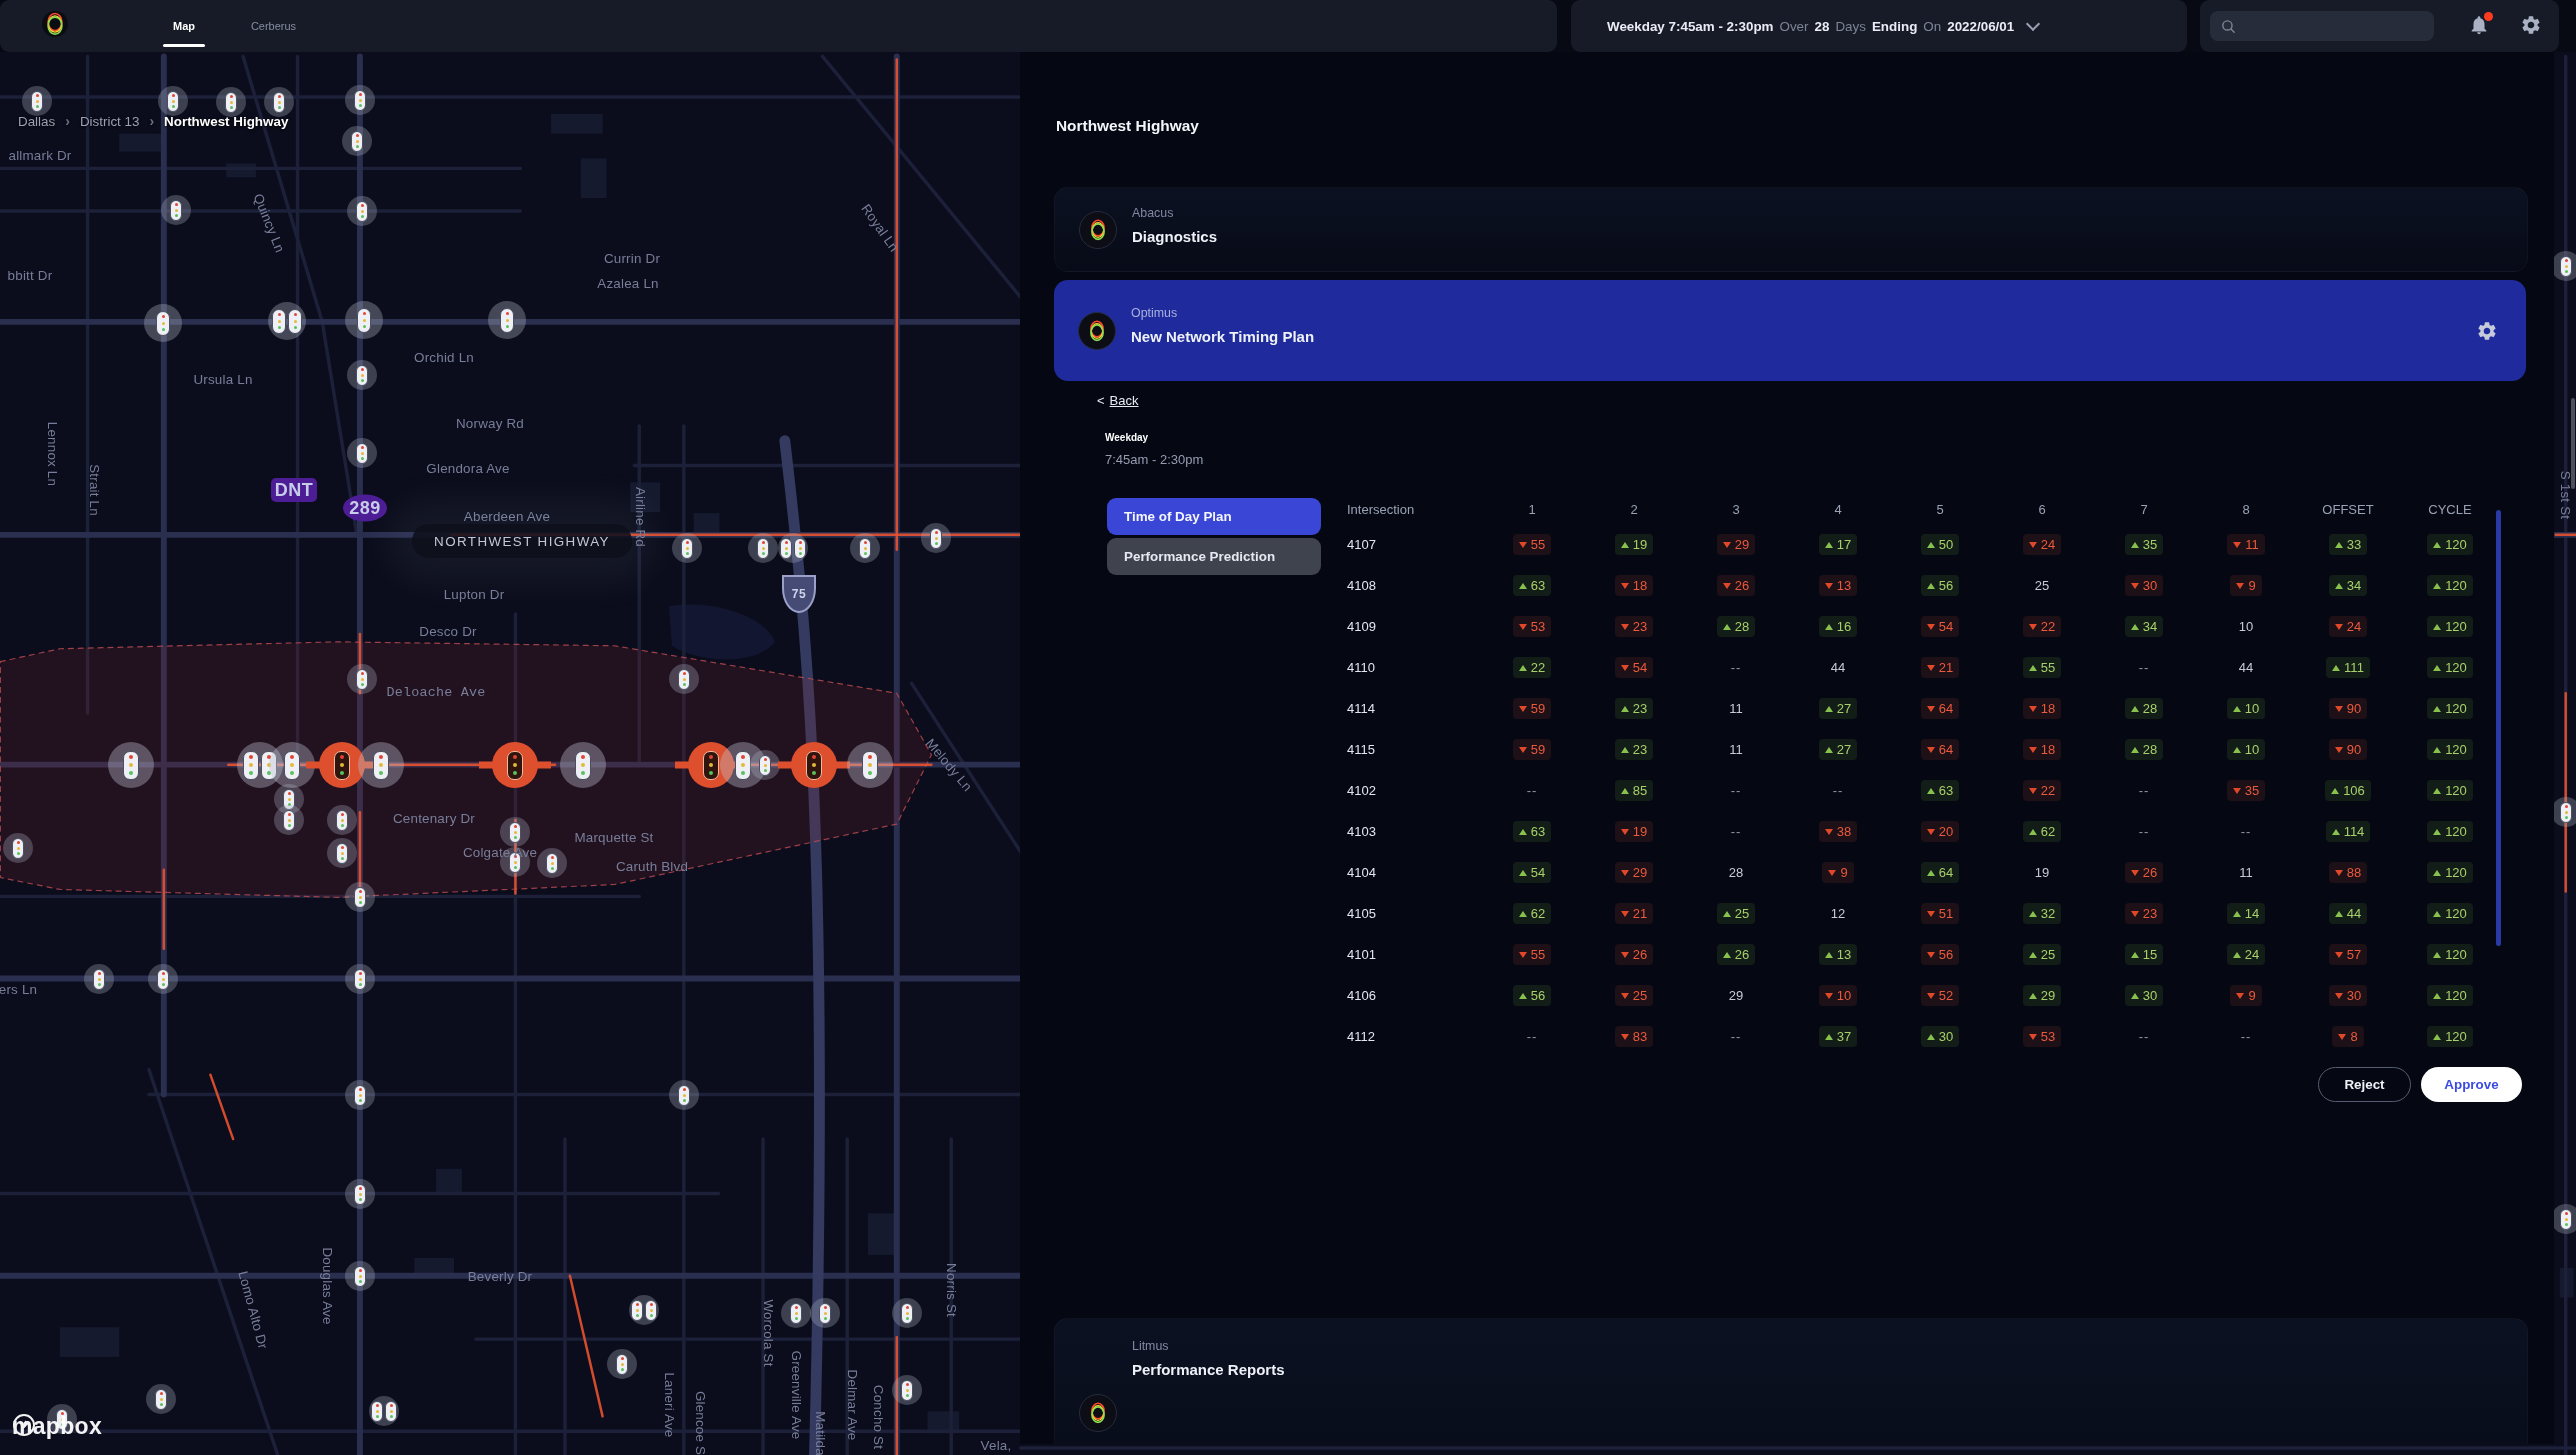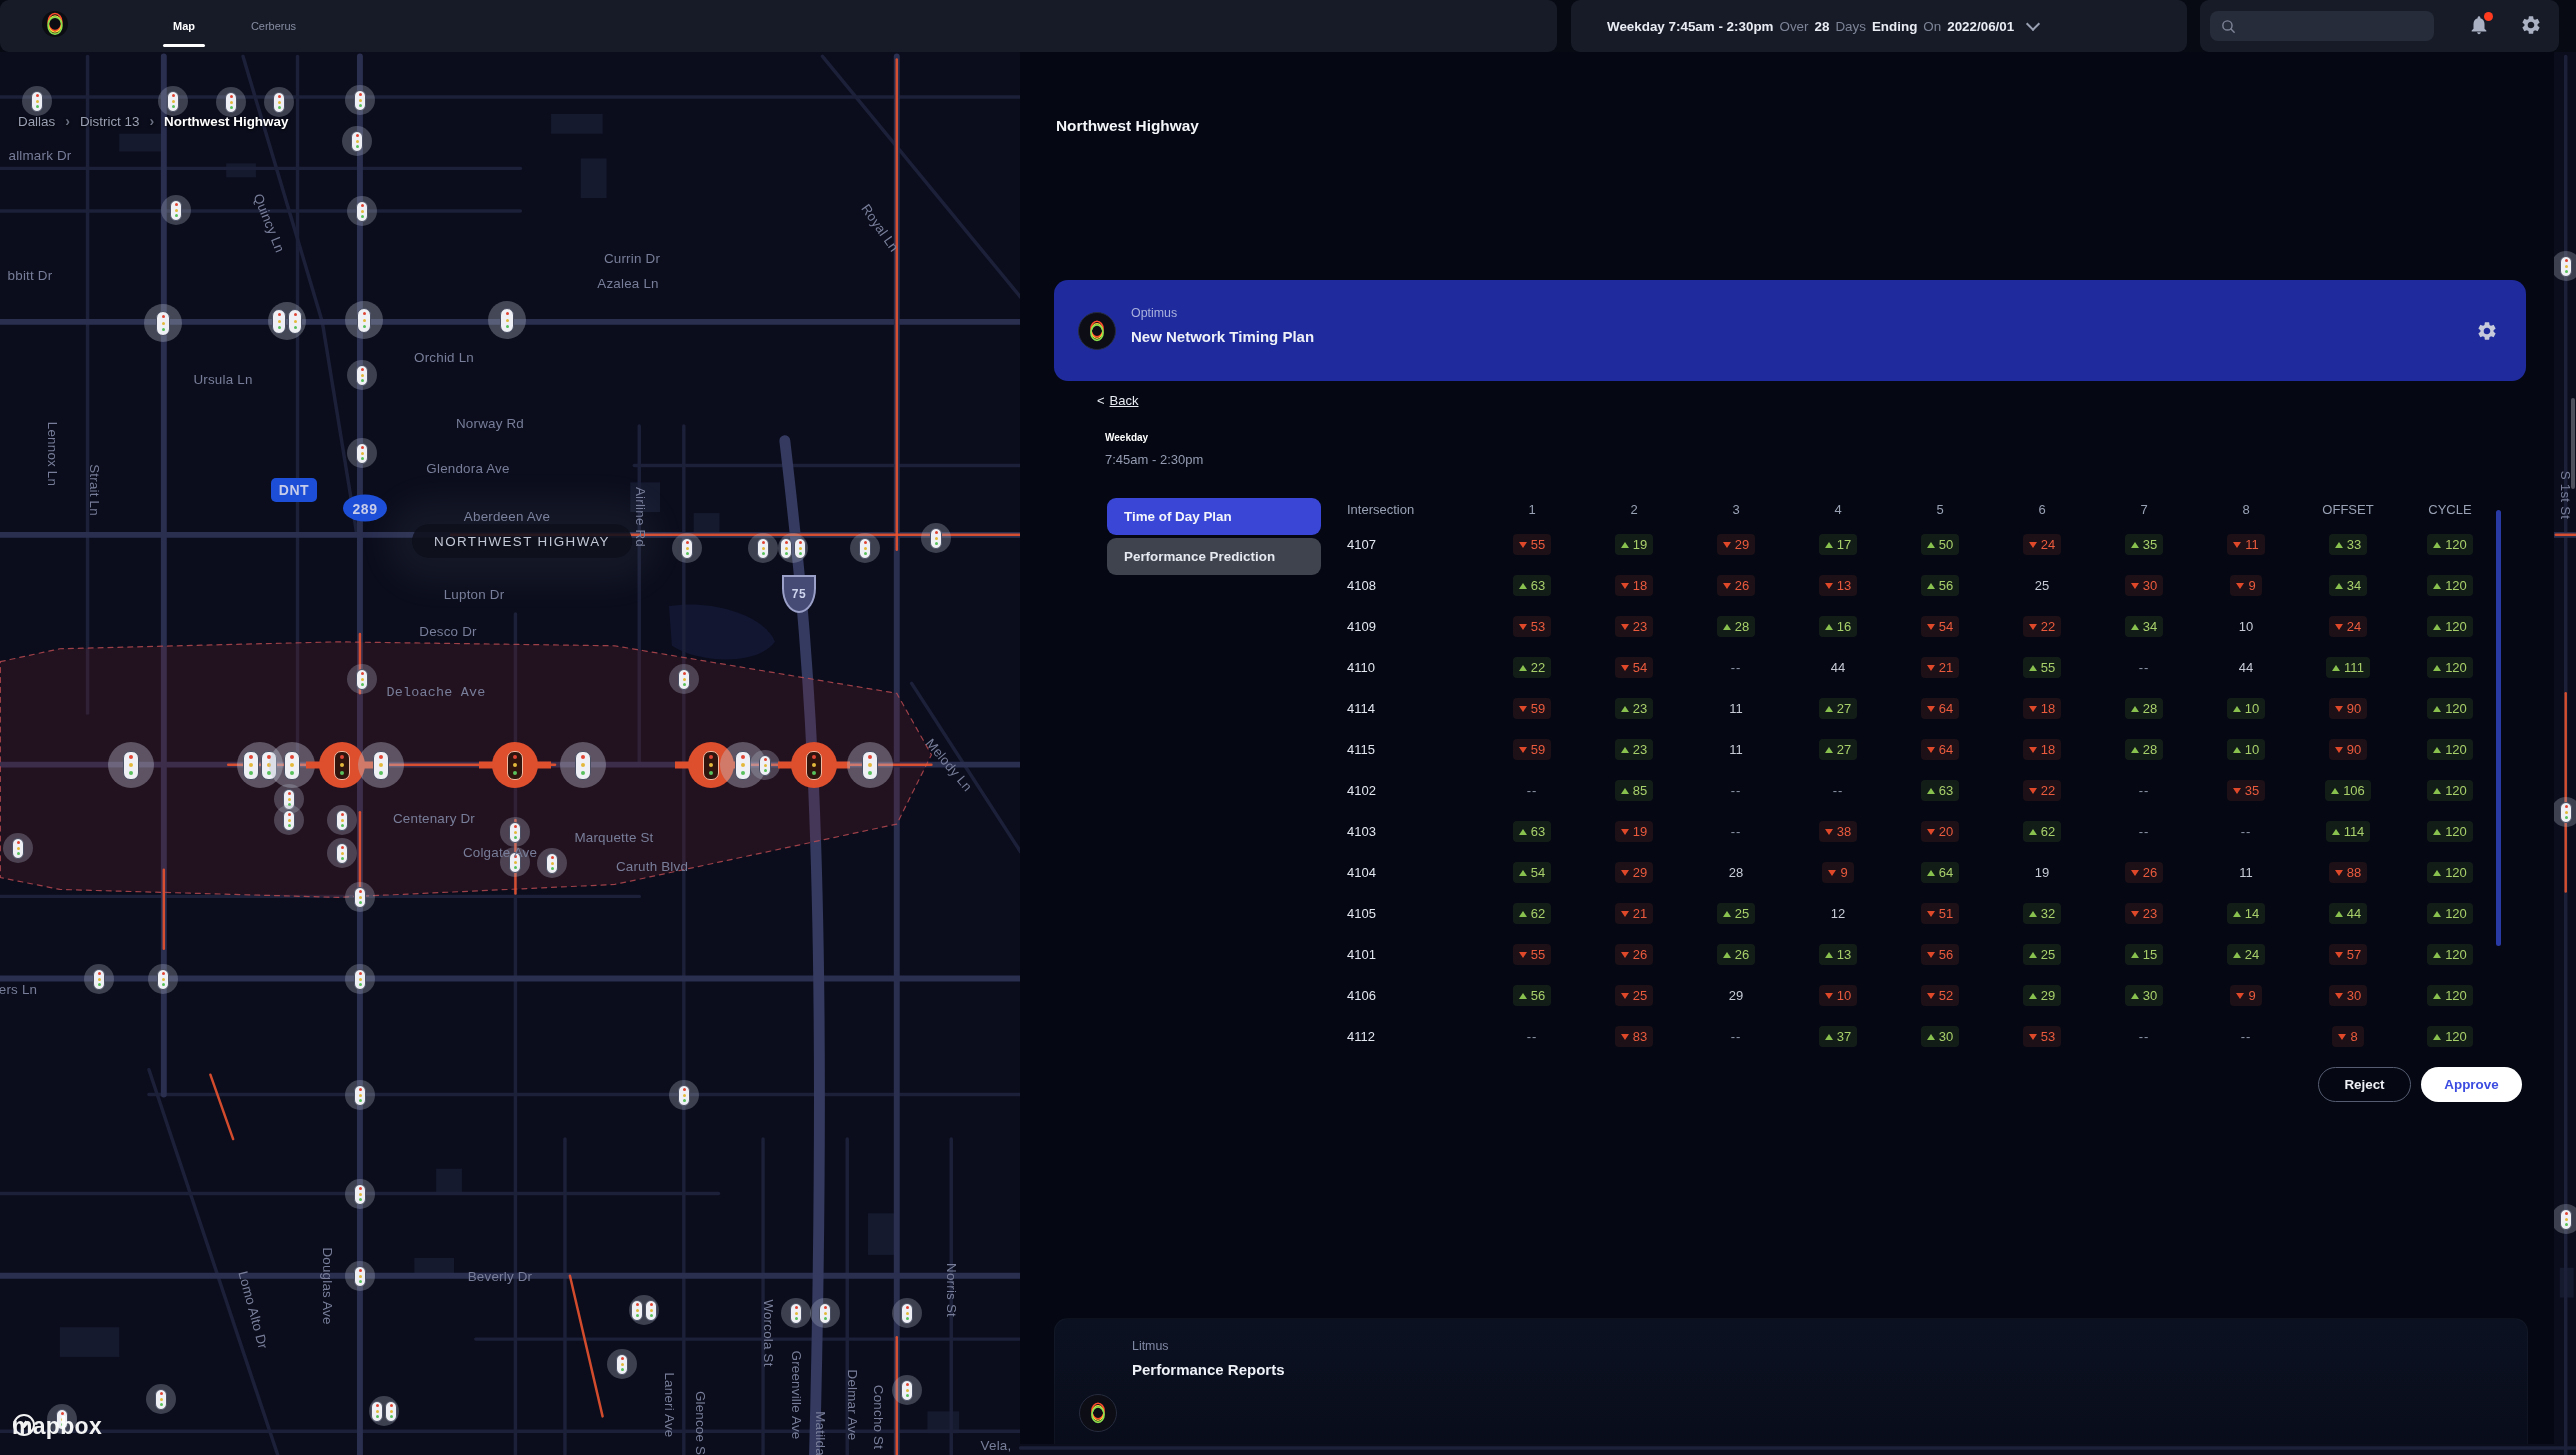--- a/index.html
+++ b/index.html
@@ -10,21 +10,21 @@
   }
   
   .map{position:absolute;inset:0;background:#0b0d1c;}
   .map svg{position:absolute;left:0;top:0;}
   .street-label{
     position:absolute;color:#787e99;font-size:13.4px;white-space:nowrap;
     transform:translate(-50%,-50%);pointer-events:none;letter-spacing:0.2px;
   }
   .shield{
     position:absolute;transform:translate(-50%,-50%);
-    background:#1d4ed8;color:#c7cce9;font-size:14px;font-weight:700;
+    background:#4c1d95;color:#c7cce9;font-size:18px;font-weight:700;
     display:flex;align-items:center;justify-content:center;letter-spacing:0.5px;
   }
   .shield.rect{width:46px;height:24px;border-radius:5px;}
   .shield.ellipse{width:44px;height:27px;border-radius:50%;}
   .shield.us{width:30px;height:34px;border-radius:0 0 50% 50%/0 0 65% 65%;
     border:2px solid #9aa0c8;background:#454b74;color:#d0d5ee;font-size:12px;}
   .map-tooltip{
     position:absolute;transform:translate(-50%,-50%);
     background:rgba(15,17,28,.88);color:#c3c8d6;font-size:13.4px;font-weight:500;
     letter-spacing:1.4px;padding:9px 22px;border-radius:19px;white-space:nowrap;
@@ -776,20 +776,31 @@
       <svg viewBox="0 0 24 24">
         <path d="M19.14 12.94c.04-.3.06-.61.06-.94s-.02-.64-.07-.94l2.03-1.58a.49.49 0 0 0 .12-.61l-1.92-3.32a.49.49 0 0 0-.59-.22l-2.39.96c-.5-.38-1.03-.7-1.62-.94l-.36-2.54a.48.48 0 0 0-.48-.41h-3.84a.48.48 0 0 0-.47.41l-.36 2.54c-.59.24-1.13.57-1.62.94l-2.39-.96a.48.48 0 0 0-.59.22L2.74 8.87c-.12.21-.08.47.12.61l2.03 1.58c-.05.3-.09.63-.09.94s.02.64.07.94l-2.03 1.58a.49.49 0 0 0-.12.61l1.92 3.32c.12.22.37.29.59.22l2.39-.96c.5.38 1.03.7 1.62.94l.36 2.54c.05.24.24.41.48.41h3.84c.24 0 .44-.17.47-.41l.36-2.54c.59-.24 1.13-.56 1.62-.94l2.39.96c.22.08.47 0 .59-.22l1.92-3.32a.49.49 0 0 0-.12-.61l-2.01-1.58zM12 15.6A3.61 3.61 0 0 1 8.4 12c0-1.98 1.62-3.6 3.6-3.6s3.6 1.62 3.6 3.6-1.62 3.6-3.6 3.6z"></path>
       </svg>
     </div>
   </div>
 </div>
 
 <div class="panel">
   <div class="panel-title">Northwest Highway</div>
 
+  <div class="card card-abacus">
+    <span class="app-logo">
+      <svg class="ring-logo" viewBox="0 0 32 32">
+        <ellipse cx="16" cy="13.5" rx="7.5" ry="9.5" fill="none" stroke="#ff4b2e" stroke-width="2"></ellipse>
+        <ellipse cx="16" cy="16" rx="7" ry="9" fill="none" stroke="#ffd43a" stroke-width="1.6"></ellipse>
+        <ellipse cx="16" cy="18" rx="7.5" ry="9.5" fill="none" stroke="#8adf4e" stroke-width="2"></ellipse>
+      </svg>
+    </span>
+    <div class="app-name">Abacus</div>
+    <div class="app-title">Diagnostics</div>
+  </div>
 
   <div class="card card-optimus">
     <span class="app-logo">
       <svg class="ring-logo" viewBox="0 0 32 32">
         <ellipse cx="16" cy="13.5" rx="7.5" ry="9.5" fill="none" stroke="#ff4b2e" stroke-width="2"></ellipse>
         <ellipse cx="16" cy="16" rx="7" ry="9" fill="none" stroke="#ffd43a" stroke-width="1.6"></ellipse>
         <ellipse cx="16" cy="18" rx="7.5" ry="9.5" fill="none" stroke="#8adf4e" stroke-width="2"></ellipse>
       </svg>
     </span>
     <div class="app-name">Optimus</div>

